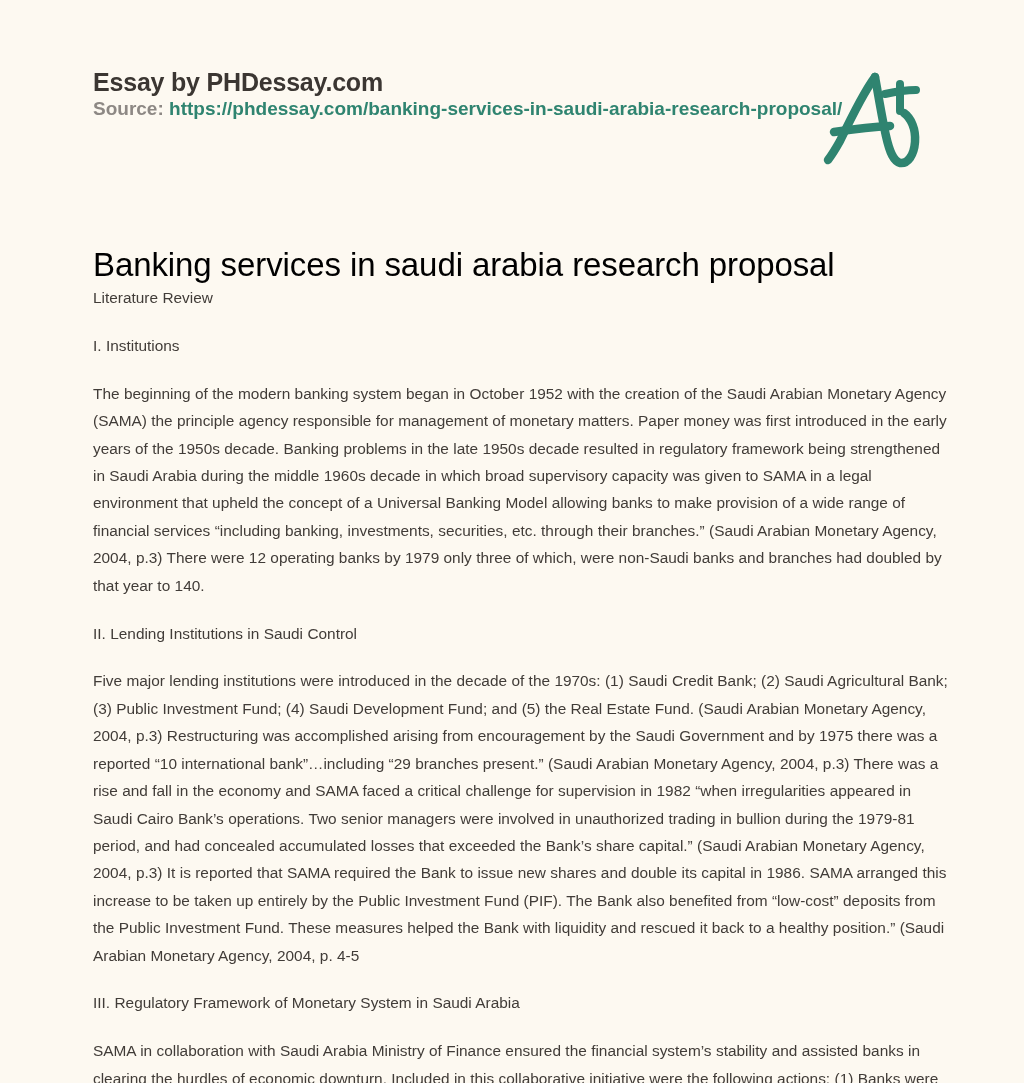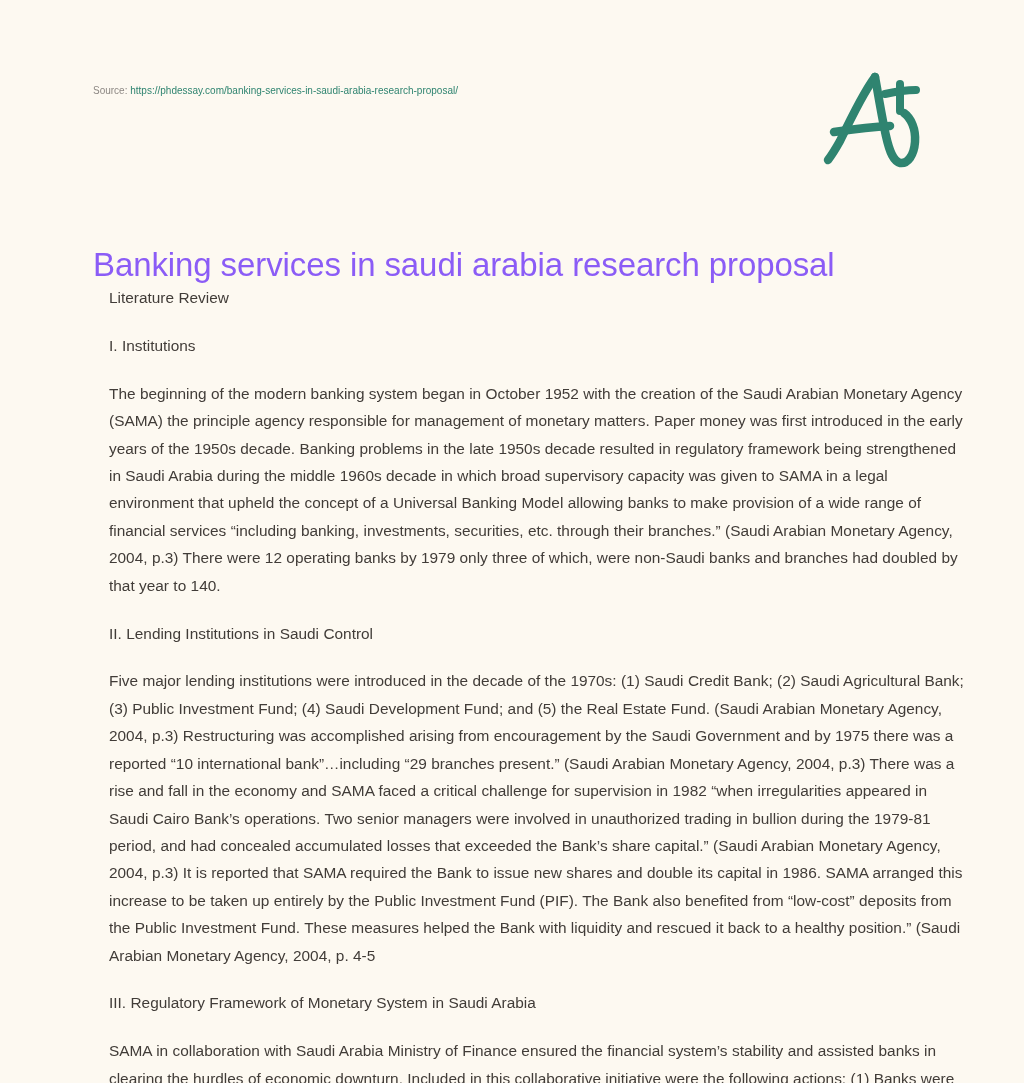--- a/index.html
+++ b/index.html
@@ -33,24 +33,25 @@
   .brand-line {
     font-size: 25px;
     font-weight: bold;
     color: #3b3632;
     letter-spacing: -0.2px;
     line-height: 1.15;
     white-space: nowrap;
   }
 
   .source-line {
-    margin-top: 17px;
-    font-size: 10px;
+    margin-top: 1px;
+    font-size: 19px;
     line-height: 1.2;
     white-space: nowrap;
+    font-weight: bold;
   }
   .source-label {
     color: #8d8884;
   }
   .source-url {
     color: #2f8470;
     text-decoration: none;
   }
 
   
@@ -68,55 +69,55 @@
   }
 
   
   .doc-title {
     position: absolute;
     left: 93px;
     top: 222px;
     right: 70px;
     font-size: 33px;
     font-weight: normal;
-    color: #8b5cf6;
+    color: #000000;
     letter-spacing: -0.1px;
     line-height: 1.25;
     font-stretch: condensed;
   }
 
   
   .body-copy {
     position: absolute;
     left: 93px;
     top: 284px;
     width: 855px;
     height: 800px;
     overflow: hidden;
     color: #413c38;
     font-size: 15.4px;
     line-height: 27.4px;
-    margin-left: 16px;
   }
 
   .body-copy p {
     margin: 0 0 20.5px 0;
     text-align: left;
     word-spacing: 0.1px;
   }
   .body-copy p:last-child {
     margin-bottom: 0;
   }
 </style>
 </head>
 <body>
 
 <div class="page">
 
   <div class="header">
+    <div class="brand-line">Essay by PHDessay.com</div>
     <div class="source-line">
       <span class="source-label">Source:</span>
       <a class="source-url" href="#">https://phdessay.com/banking-services-in-saudi-arabia-research-proposal/</a>
     </div>
   </div>
 
   <div class="logo">
     <svg viewBox="0 0 120 110" xmlns="http://www.w3.org/2000/svg">
       <g fill="none" stroke="#2f8470" stroke-linecap="round" stroke-linejoin="round">
 

